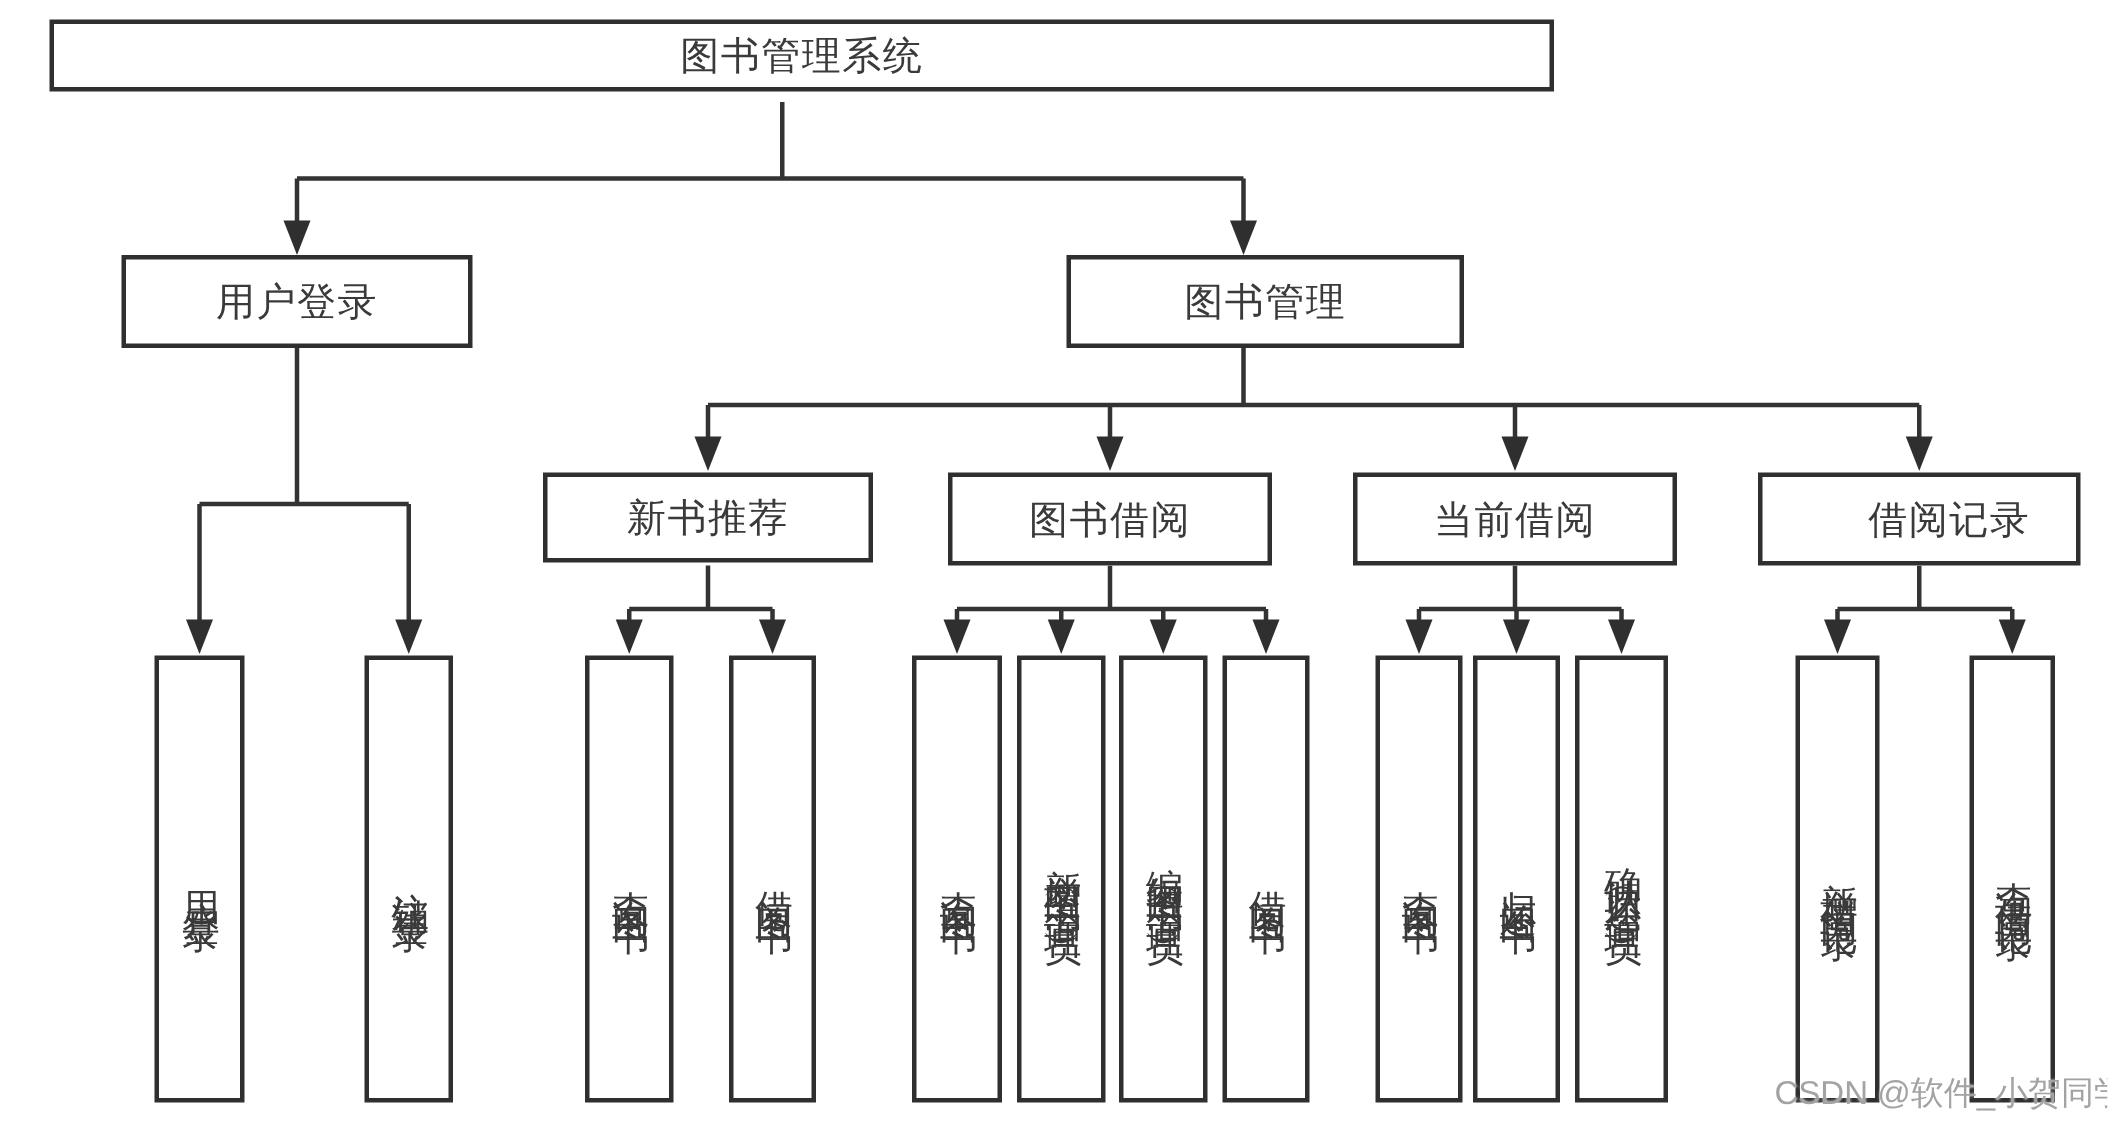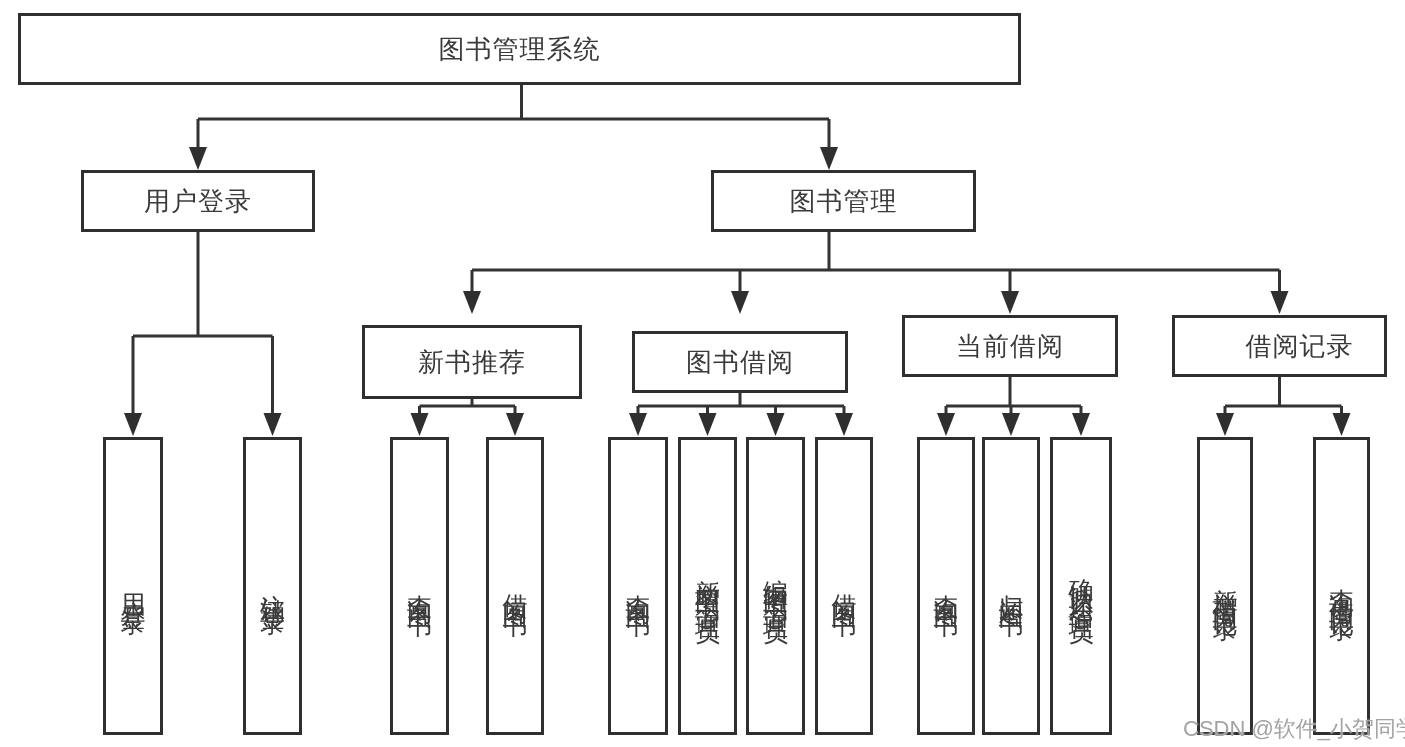--- a/index.html
+++ b/index.html
@@ -89,35 +89,35 @@
       <polygon class="arrow" points="1072,413 1090,413 1081,436"></polygon>
     </g>
 
     <g>
       <path class="line" d="M1279.5 377 V406 M1225 406 H1341.5 M1225 406 V414 M1341.5 406 V414"></path>
       <polygon class="arrow" points="1216,413 1234,413 1225,436"></polygon>
       <polygon class="arrow" points="1332.5,413 1350.5,413 1341.5,436"></polygon>
     </g>
   </svg>
 
-  <div class="node hbox" style="left:18px;top:13px;width:1003px;height:72px;">
+  <div class="node hbox" style="left:33px;top:13px;width:1003px;height:48px;">
     <span>图书管理系统</span>
   </div>
 
   <div class="node hbox" style="left:81px;top:170px;width:234px;height:62px;">
     <span>用户登录</span>
   </div>
   <div class="node hbox" style="left:711px;top:170px;width:265px;height:62px;">
     <span>图书管理</span>
   </div>
 
-  <div class="node hbox" style="left:362px;top:325px;width:220px;height:74px;">
+  <div class="node hbox" style="left:362px;top:315px;width:220px;height:60px;">
     <span>新书推荐</span>
   </div>
-  <div class="node hbox" style="left:632px;top:315px;width:216px;height:62px;margin-top:16px;">
+  <div class="node hbox" style="left:632px;top:315px;width:216px;height:62px;">
     <span>图书借阅</span>
   </div>
   <div class="node hbox" style="left:902px;top:315px;width:216px;height:62px;align-items:center;">
     <span>当前借阅</span>
   </div>
   <div class="node hbox" style="left:1172px;top:315px;width:215px;height:62px;padding-left:40px;">
     <span>借阅记录</span>
   </div>
 
   <div class="node vbox" style="left:103px;top:437px;width:60px;height:298px;">

